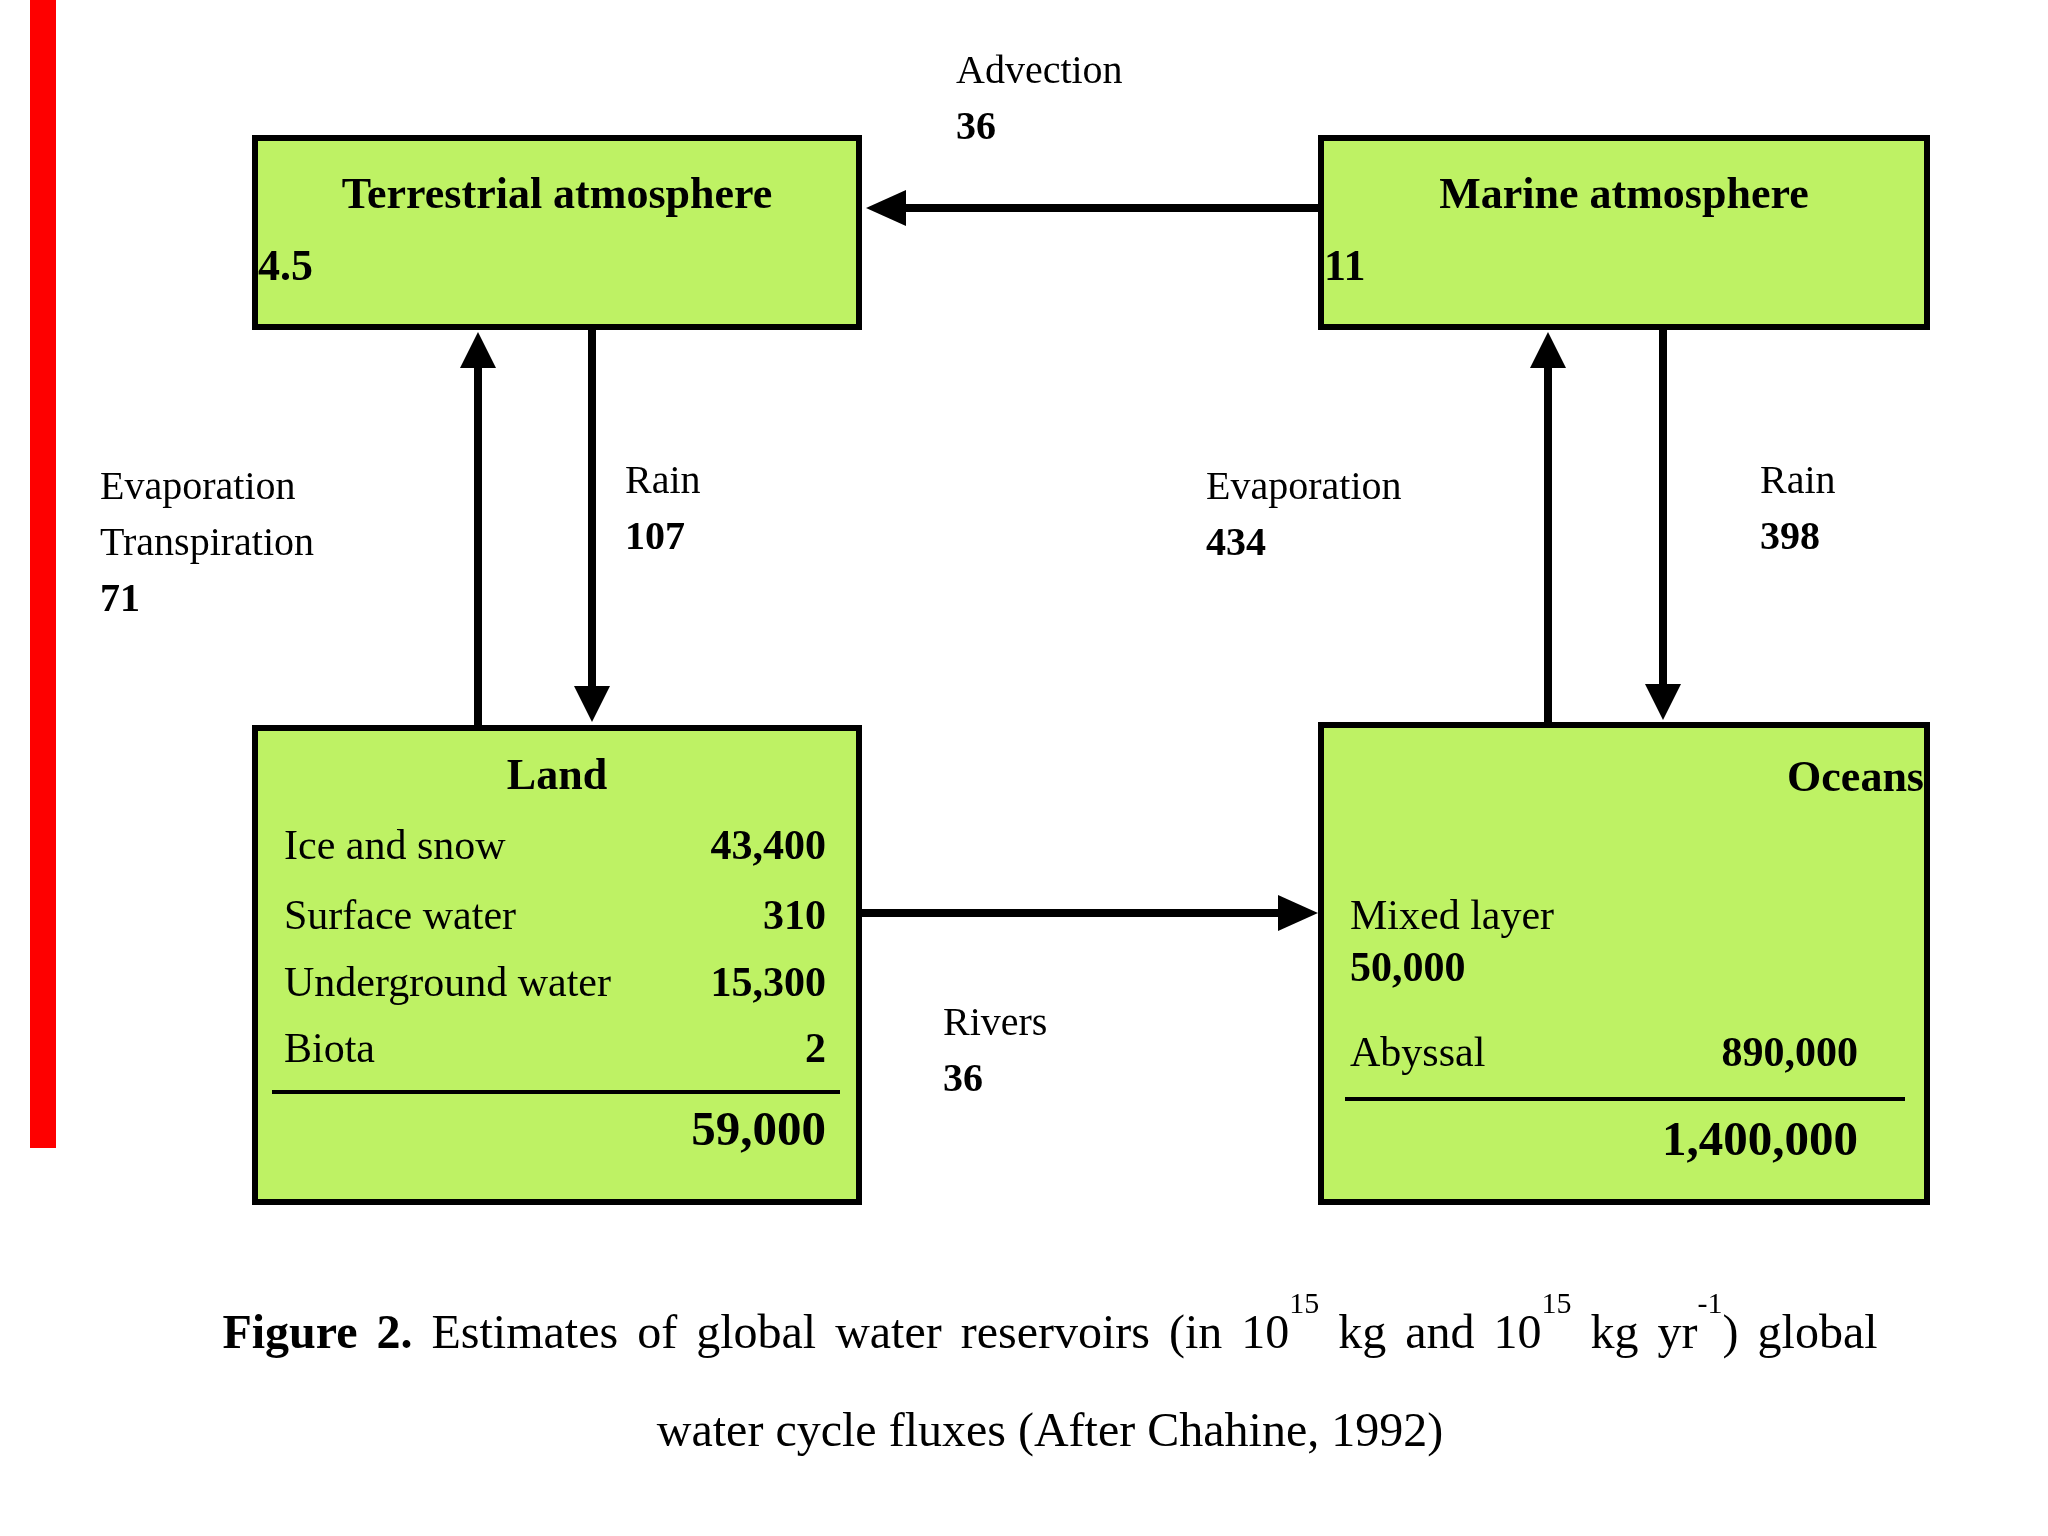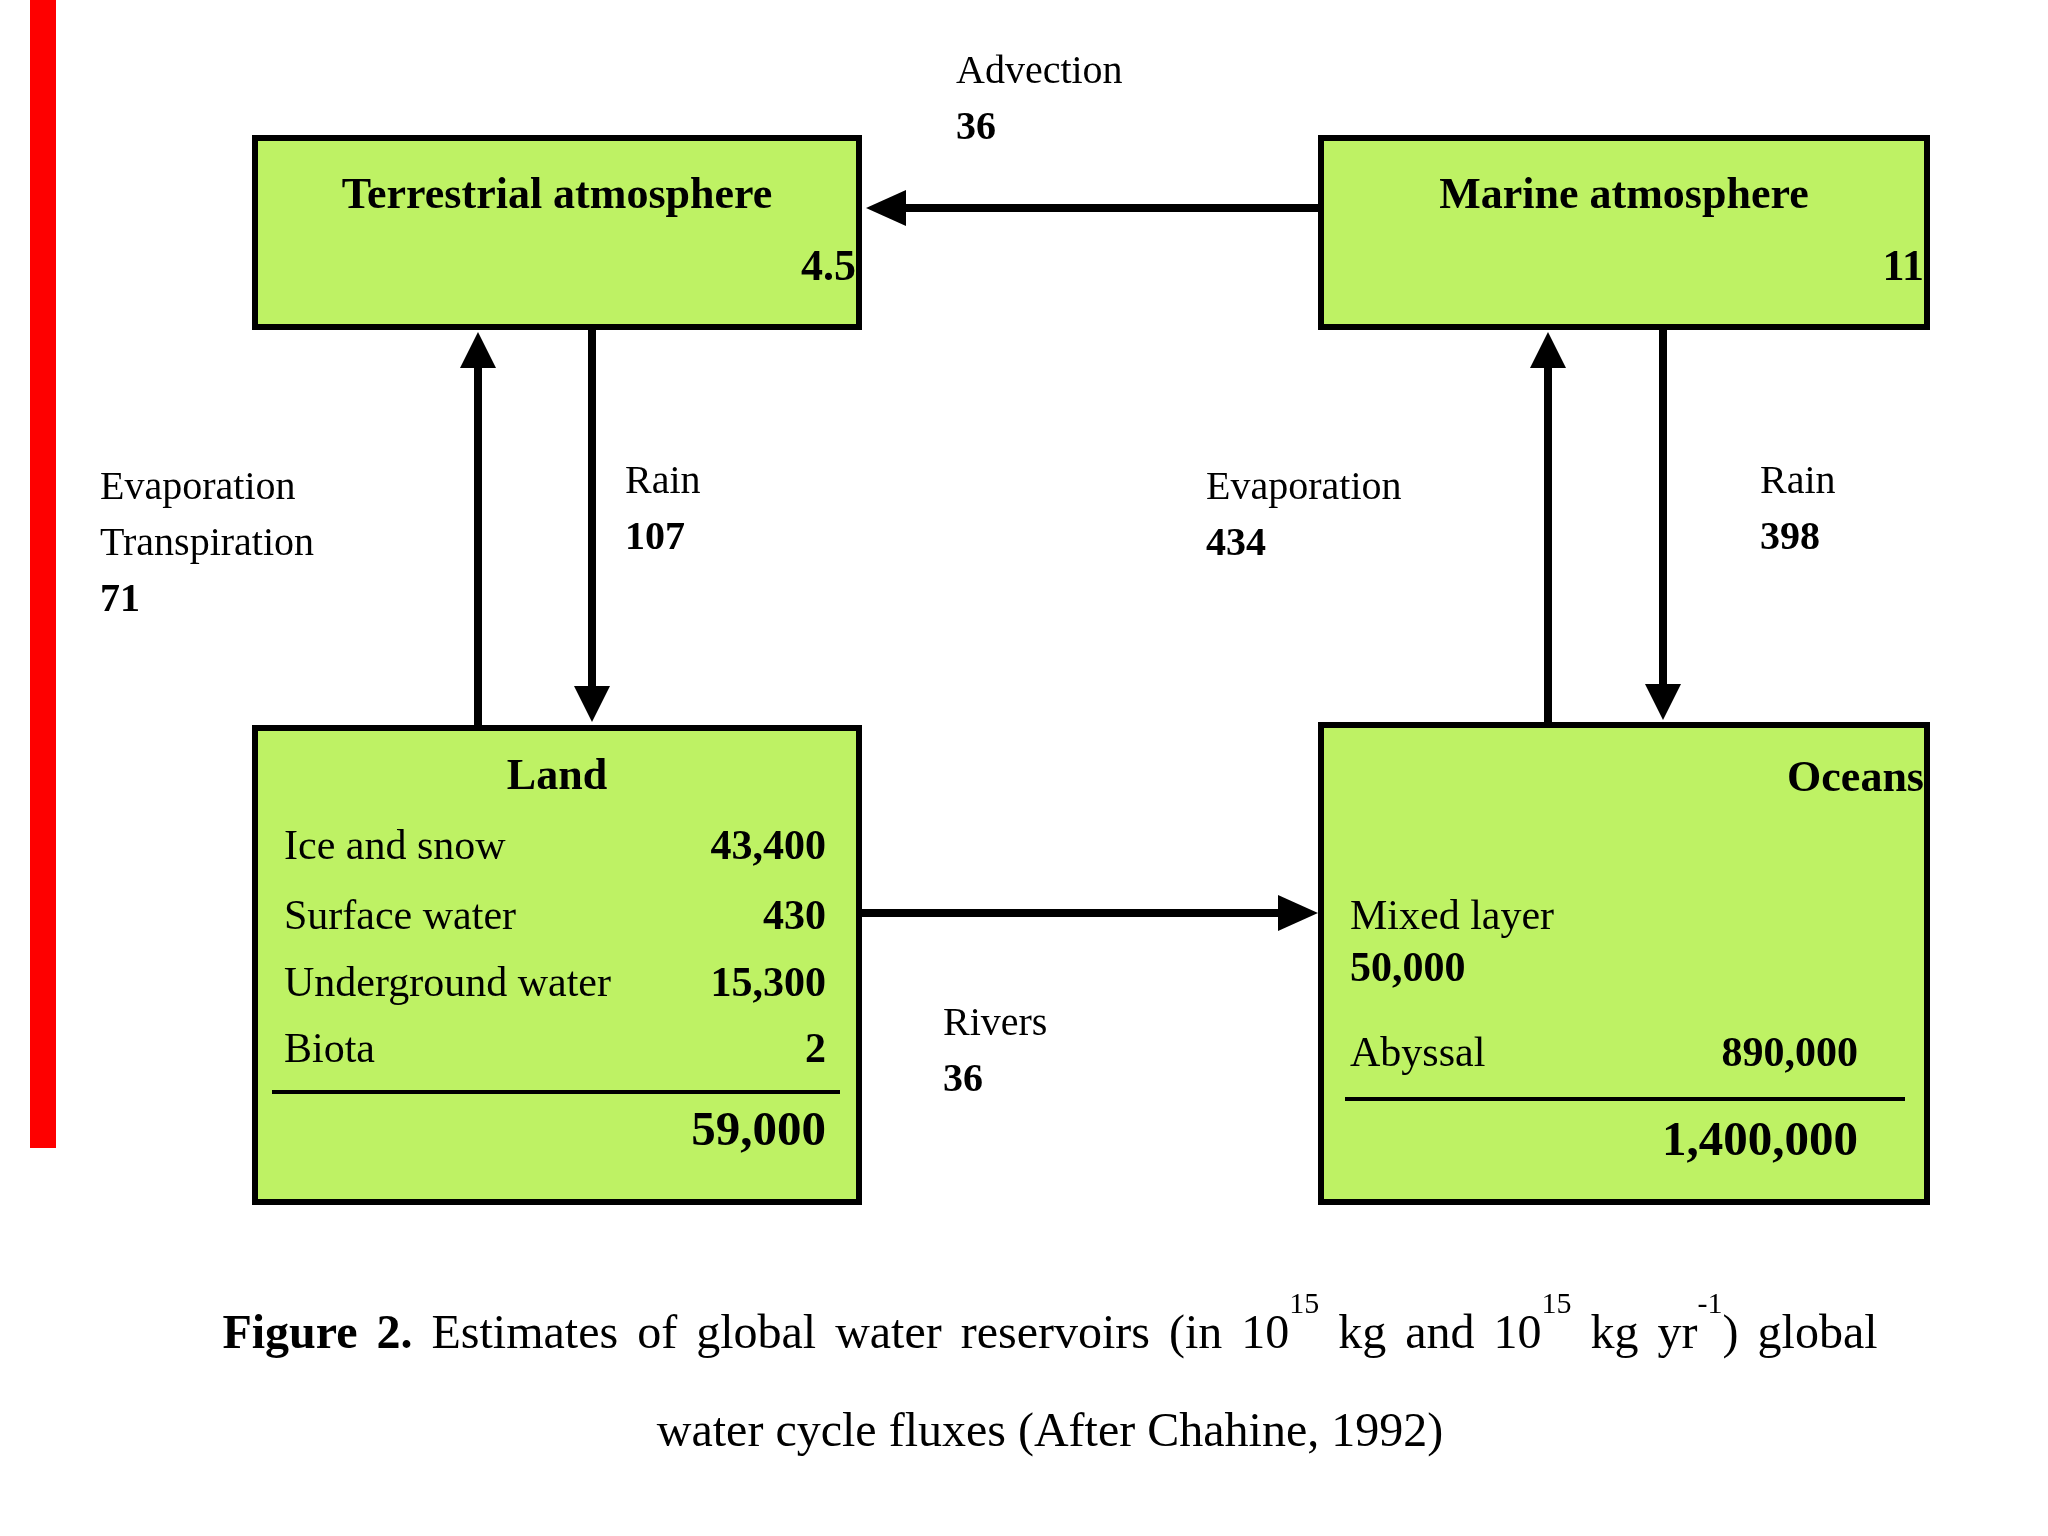--- a/index.html
+++ b/index.html
@@ -4,21 +4,21 @@
 <style>
   html,body{margin:0;padding:0;}
   body{
     width:2048px;height:1536px;position:relative;background:#ffffff;
     font-family:"Liberation Serif","DejaVu Serif",serif;color:#000;
     overflow:hidden;
   }
   .redbar{position:absolute;left:30px;top:0;width:26px;height:1148px;}
   .box{position:absolute;border:6px solid #000;background:#bef264;box-sizing:border-box;}
   .atm-title{margin-top:28px;text-align:center;font-weight:bold;font-size:44px;line-height:50px;}
-  .atm-value{margin-top:22px;text-align:right;font-weight:bold;font-size:44px;line-height:50px;}
+  .atm-value{margin-top:22px;text-align:left;font-weight:bold;font-size:44px;line-height:50px;}
   .res-title{position:absolute;left:0;right:0;top:19px;text-align:center;font-weight:bold;font-size:44px;line-height:50px;}
   .res-row{position:absolute;left:26px;display:flex;justify-content:space-between;font-size:42px;line-height:52px;}
   .res-row .val{font-weight:bold;}
   .res-rule{position:absolute;height:4px;background:#000;}
   .res-total{position:absolute;text-align:right;font-weight:bold;font-size:49px;line-height:52px;}
   .hline,.vline{position:absolute;background:#000;}
   .head{position:absolute;width:0;height:0;}
   .head-left{border-top:18px solid transparent;border-bottom:18px solid transparent;border-right:40px solid #000;}
   .head-right{border-top:18px solid transparent;border-bottom:18px solid transparent;border-left:40px solid #000;}
   .head-up{border-left:18px solid transparent;border-right:18px solid transparent;border-bottom:36px solid #000;}
@@ -46,21 +46,21 @@
 </div>
 
 <div class="box" style="left:252px;top:725px;width:610px;height:480px;">
   <div class="res-title">Land</div>
   <div class="res-row" style="top:88px;right:30px;">
     <span class="lbl">Ice and snow</span>
     <span class="val">43,400</span>
   </div>
   <div class="res-row" style="top:158px;right:30px;">
     <span class="lbl">Surface water</span>
-    <span class="val">430</span>
+    <span class="val">310</span>
   </div>
   <div class="res-row" style="top:225px;right:30px;">
     <span class="lbl">Underground water</span>
     <span class="val">15,300</span>
   </div>
   <div class="res-row" style="top:291px;right:30px;">
     <span class="lbl">Biota</span>
     <span class="val">2</span>
   </div>
   <div class="res-rule" style="left:14px;top:359px;width:568px;"></div>

